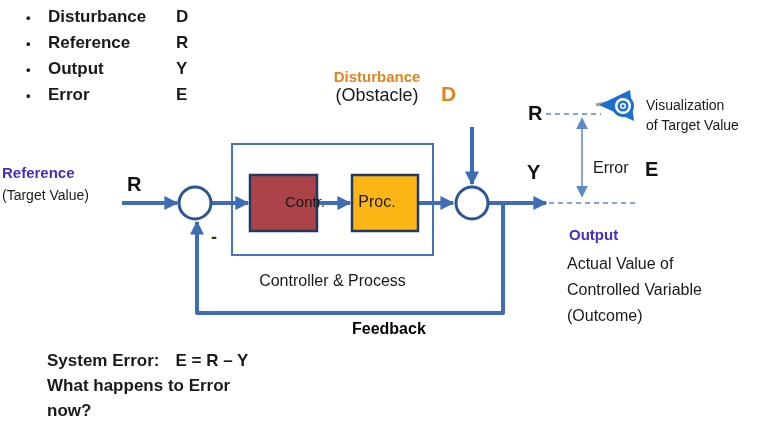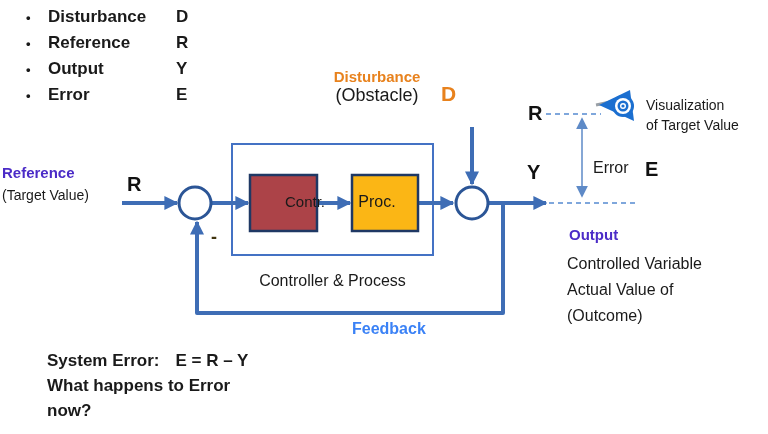--- a/index.html
+++ b/index.html
@@ -104,36 +104,36 @@
   <div class="abs" style="left:2px;top:164px;width:130px;">
     <div class="small-title" style="color:#4B2BC7;">Reference</div>
     <div style="font-size:14px;margin-top:6px;">(Target Value)</div>
   </div>
   <div class="abs sym" style="left:127px;top:173px;">R</div>
 
   <div class="abs center" style="left:250px;top:193px;width:62px;font-size:15px;margin-left:24px;">Contr.</div>
   <div class="abs center" style="left:352px;top:193px;width:50px;font-size:16px;">Proc.</div>
   <div class="abs" style="left:211px;top:227px;font-weight:bold;font-size:18px;color:#40340f;">-</div>
   <div class="abs center" style="left:232px;top:272px;width:201px;font-size:16px;text-align:center;">Controller &amp; Process</div>
-  <div class="abs" style="left:352px;top:320px;font-weight:bold;font-size:16px;color:#3b82f6;">Feedback</div>
+  <div class="abs" style="left:352px;top:320px;font-weight:bold;font-size:16px;color:#000000;">Feedback</div>
 
   <div class="abs sym" style="left:527px;top:161px;">Y</div>
 
   <div class="abs sym" style="left:528px;top:102px;">R</div>
   <div class="abs sym" style="left:645px;top:158px;">E</div>
   <div class="abs body-text" style="left:593px;top:159px;">Error</div>
   <div class="abs" style="left:646px;top:95px;font-size:14px;line-height:20px;">
     <div>Visualization</div>
     <div>of Target Value</div>
   </div>
 
   <div class="abs small-title" style="left:569px;top:226px;color:#4B2BC7;">Output</div>
   <div class="abs body-text" style="left:567px;top:251px;line-height:26px;">
+    <div>Actual Value of</div>
     <div>Controlled Variable</div>
-    <div>Actual Value of</div>
     <div>(Outcome)</div>
   </div>
 
   <div class="abs" style="left:47px;top:348px;font-weight:bold;font-size:17px;line-height:25px;">
     <div style="display:flex;">
       <span>System Error:</span>
       <span style="margin-left:16px;text-align:center;">E = R – Y</span>
     </div>
     <div>What happens to Error</div>
     <div>now?</div>

